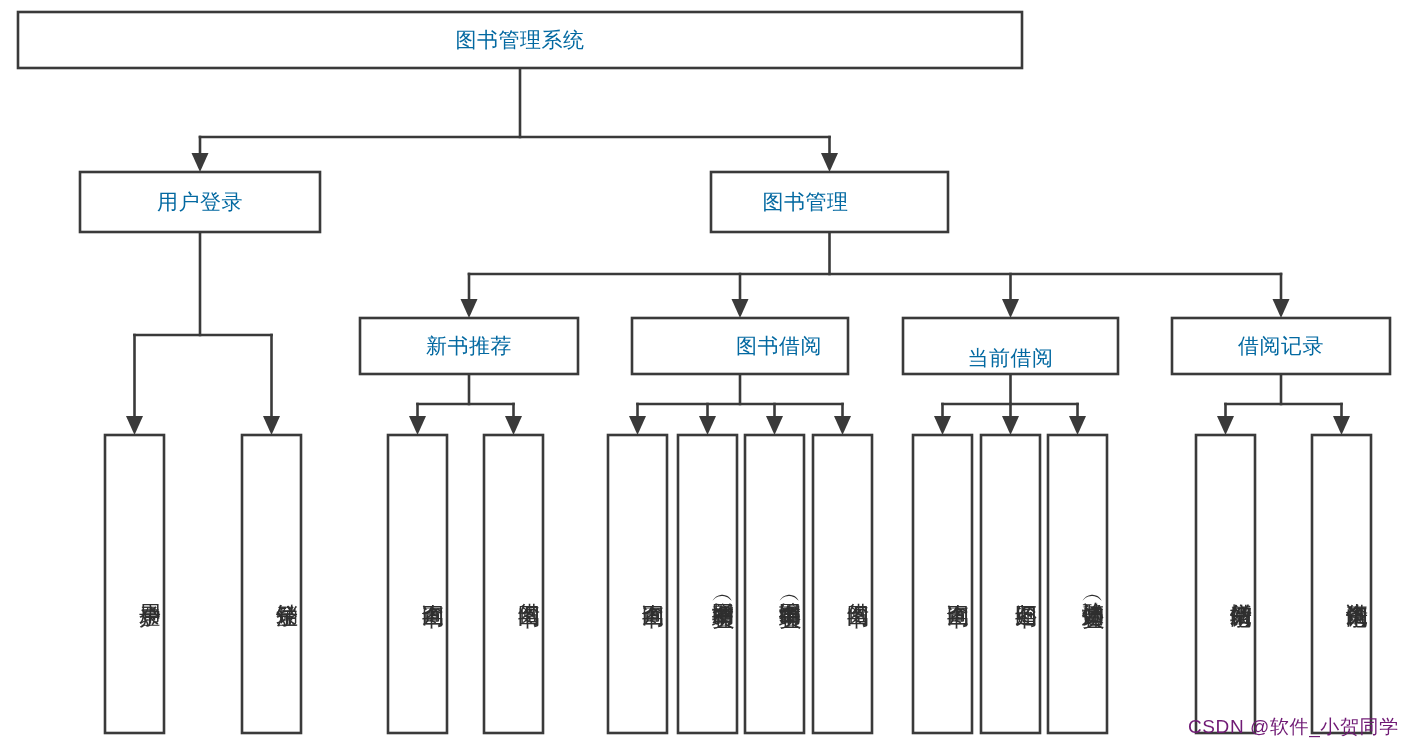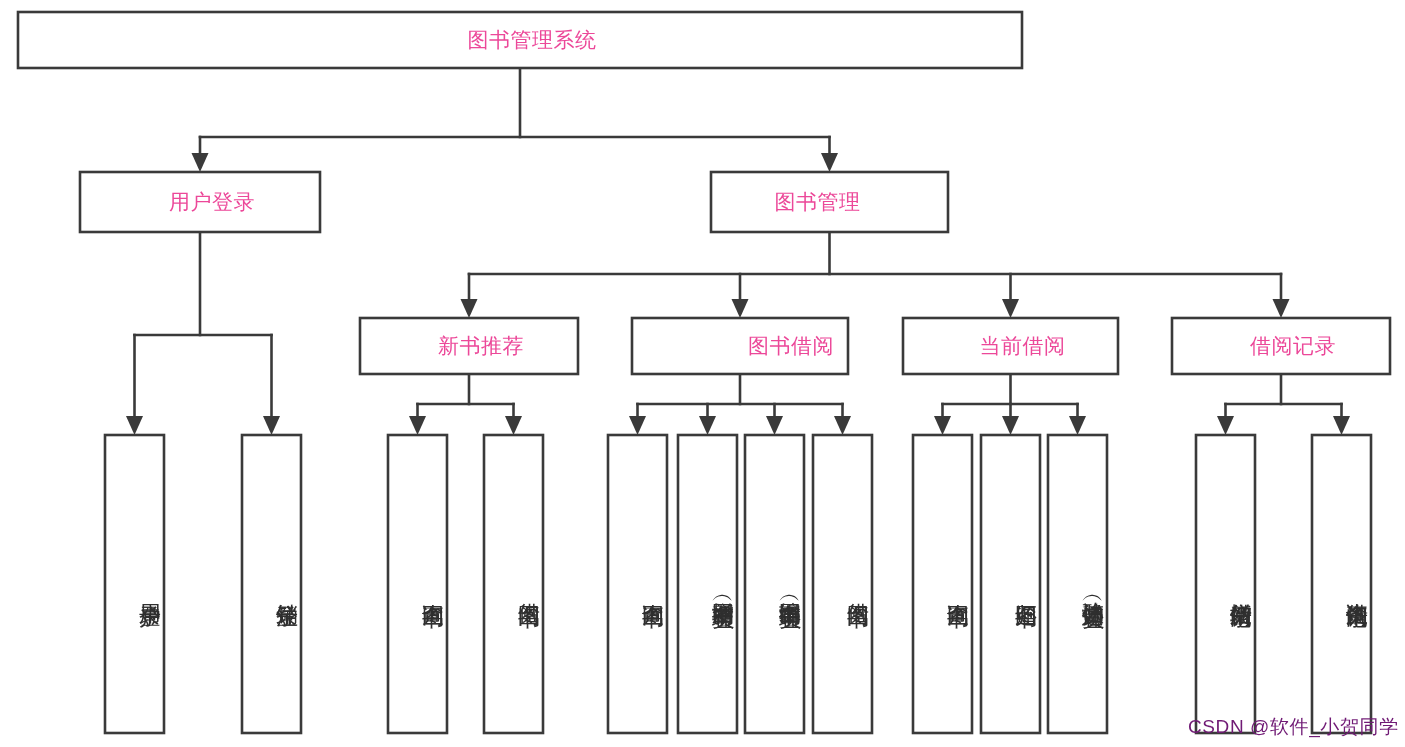--- a/index.html
+++ b/index.html
@@ -40,26 +40,25 @@
   }
   .arrowhead {
     fill: #3a3a3a;
     stroke: none;
   }
   .node-label-h {
     position: absolute;
     display: flex;
     align-items: center;
     justify-content: center;
-    color: #ec4899;
+    color: #0369a1;
     font-size: 21px;
     letter-spacing: 0.5px;
     white-space: nowrap;
     pointer-events: none;
-    padding-left: 12px;
   }
   .node-label-v {
     position: absolute;
     display: flex;
     align-items: flex-start;
     justify-content: center;
     color: #2f2f2f;
     font-size: 22px;
     line-height: 1.28;
     writing-mode: vertical-rl;
@@ -177,21 +176,21 @@
         <rect x="1312" y="435" width="59" height="298" class="nodebox"></rect>
       </g>
   </svg>
 
   <div id="labels-layer">
       <div class="node-label-h" style="left: 18px; top: 12px; width: 1004px; height: 56px;">图书管理系统</div>
       <div class="node-label-h" style="left: 80px; top: 172px; width: 240px; height: 60px;">用户登录</div>
       <div class="node-label-h" style="left: 711px; top: 172px; width: 189px; height: 60px;">图书管理</div>
       <div class="node-label-h" style="left: 360px; top: 318px; width: 218px; height: 56px; text-align: center;">新书推荐</div>
       <div class="node-label-h" style="left: 632px; top: 318px; width: 216px; height: 56px; margin-left: 39px;">图书借阅</div>
-      <div class="node-label-h" style="left: 903px; top: 318px; width: 215px; height: 56px;">当前借阅</div>
+      <div class="node-label-h" style="left: 903px; top: 330px; width: 215px; height: 56px;">当前借阅</div>
       <div class="node-label-h" style="left: 1172px; top: 318px; width: 218px; height: 56px;">借阅记录</div>
       <div class="node-label-v" style="left: 105px; top: 449px; width: 59px; height: 278px;">
         <span>用户登录</span>
       </div>
       <div class="node-label-v" style="left: 242px; top: 449px; width: 59px; height: 278px;">
         <span>注销登录</span>
       </div>
       <div class="node-label-v" style="left: 388px; top: 449px; width: 59px; height: 278px;">
         <span>查询图书</span>
       </div>

